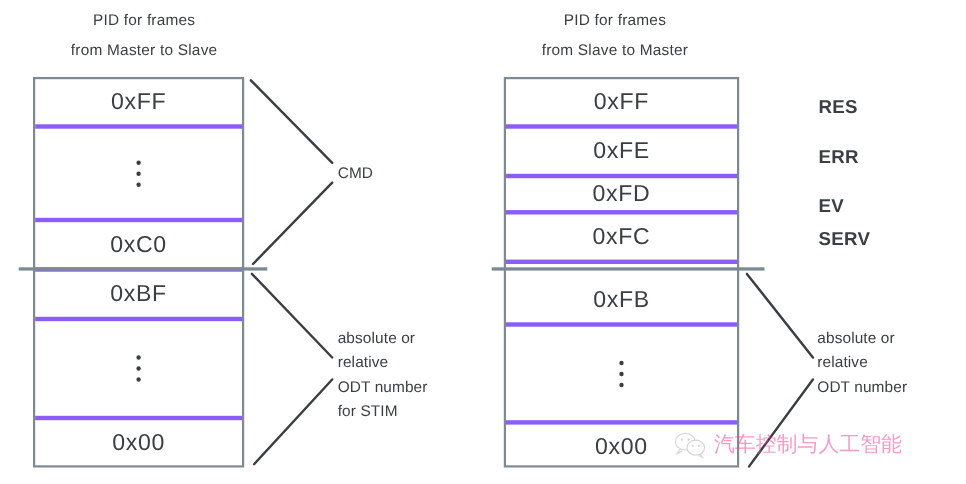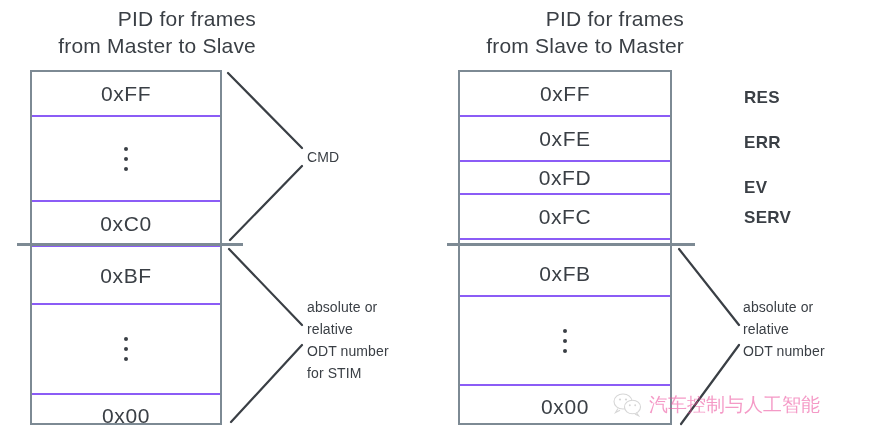--- a/index.html
+++ b/index.html
@@ -20,24 +20,24 @@
   .canvas {
     position: absolute;
     left: 0; top: 0;
     width: 878px;
     height: 440px;
   }
 
   
   .heading {
     position: absolute;
-    font-size: 21px;
+    font-size: 14px;
     line-height: 27px;
     color: #3a3f45;
-    text-align: right;
+    text-align: center;
     white-space: nowrap;
     letter-spacing: 0.2px;
   }
   #heading-left  { left: 6px;  top: 5px; width: 250px; }
   #heading-right { left: 434px; top: 5px; width: 250px; }
   .heading .l1 { display: block; }
   .heading .l2 { display: block; }
 
   
   .pid-table {
@@ -45,21 +45,21 @@
     border: 2px solid #7d8a94;
     box-sizing: border-box;
     background: #ffffff;
   }
   #table-left  { left: 30px;  top: 70px; width: 192px; height: 355px; }
   #table-right { left: 458px; top: 70px; width: 214px; height: 355px; }
 
   .pid-row {
     position: relative;
     box-sizing: border-box;
-    border-bottom: 2px solid #8b5cf6;
+    border-bottom: 4px solid #8b5cf6;
     display: flex;
     align-items: center;
     justify-content: center;
   }
   .pid-row:last-child { border-bottom: none; }
 
   .pid-row .val {
     font-size: 21px;
     letter-spacing: 0.6px;
     color: #3a3f45;
@@ -72,21 +72,21 @@
     border-radius: 50%;
     background: #3a3f45;
     margin: 6px auto;
   }
   .vdots-wrap { display: block; }
 
   
   #table-left .r0 { height: 45px; }
   #table-left .r1 { height: 85px; }
   #table-left .r2 { height: 45px; }
-  #table-left .r3 { height: 58px; }
+  #table-left .r3 { height: 45px; }
   #table-left .r4 { height: 90px; }
   #table-left .r5 { height: 41px; }
 
   
   #table-right .r0 { height: 45px; }
   #table-right .r1 { height: 45px; }
   #table-right .r2 { height: 33px; }
   #table-right .r3 { height: 45px; }
   #table-right .r4 { height: 45px; margin-top: 12px; }
   #table-right .r5 { height: 89px; }

